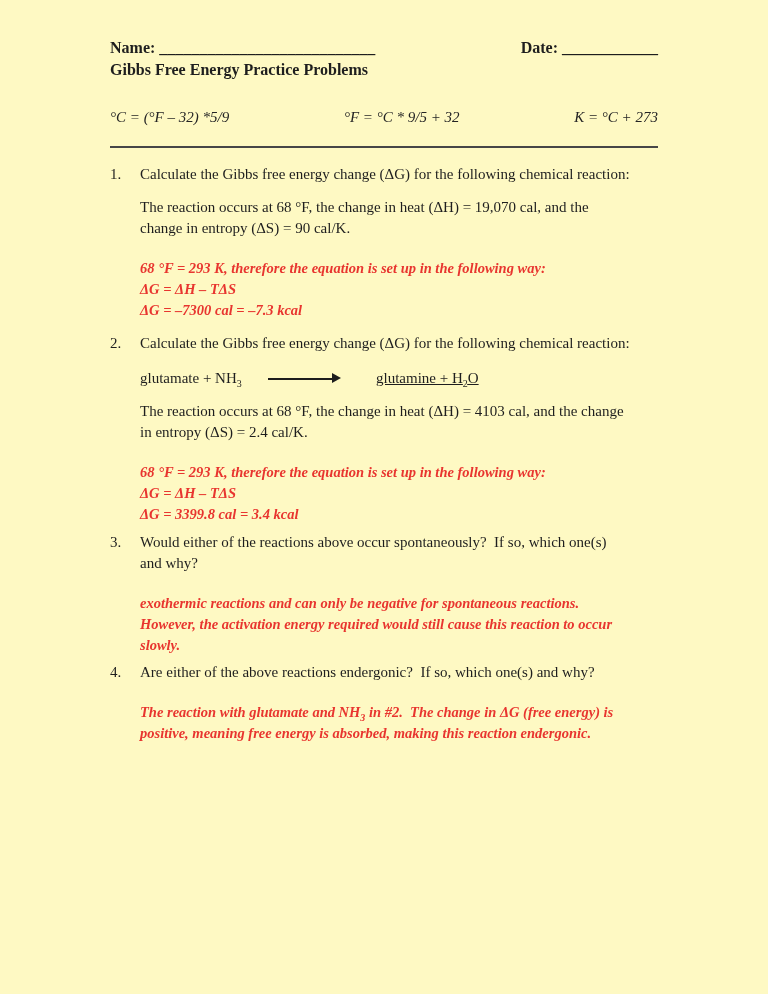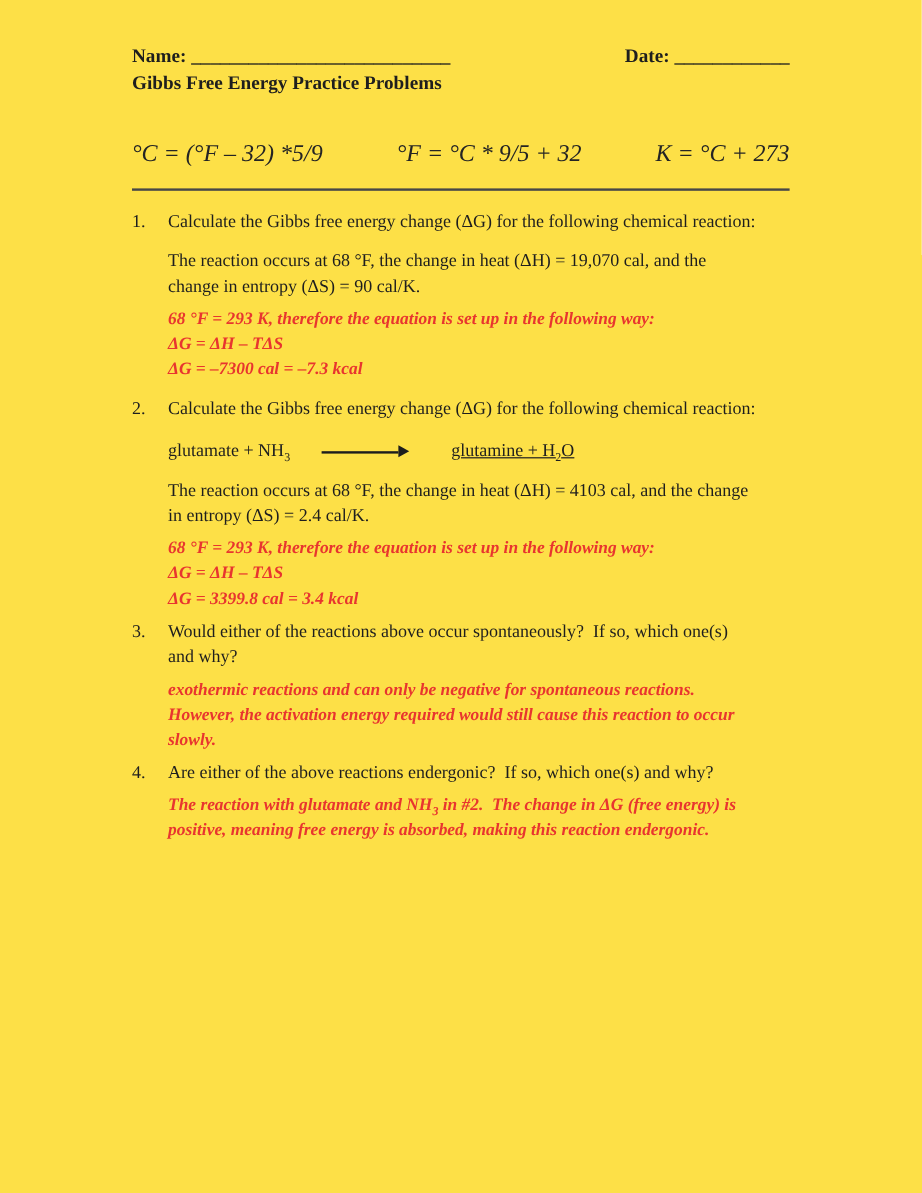--- a/index.html
+++ b/index.html
@@ -7,32 +7,32 @@
     width:768px; height:994px;
     font-family:"Liberation Serif", "DejaVu Serif", serif;
     color:#1e1e1e;
     overflow:hidden;
   }
   .page {
     position:relative;
     width:768px; height:994px;
     box-sizing:border-box;
     padding:38px 110px 15px 110px;
-    background:#fde047;
+    background:#fef9c3;
   }
   .header-row {
     display:flex; justify-content:space-between;
     font-size:16px; line-height:19px; font-weight:bold;
   }
   .blank { letter-spacing:0; }
   .title { font-size:16px; line-height:19px; margin-top:3px; font-weight:bold; }
   .formulas {
     display:flex; justify-content:space-between;
-    font-style:italic; font-size:20px; line-height:19px;
-    margin-top:40px; color:#242424;
+    font-style:italic; font-size:15px; line-height:19px;
+    margin-top:29px; color:#242424;
   }
   .rule { border:none; border-top:2.5px solid #474747; margin:19px 0 0 0; }
   .q { display:flex; font-size:15px; line-height:21px; }
   .q1 { margin-top:16px; }
   .q2 { margin-top:12px; }
   .q3 { margin-top:7px; }
   .q4 { margin-top:6px; }
   .q-num { width:30px; flex:none; }
   .q-body { flex:1; min-width:0; }
   .line { white-space:pre; }
@@ -44,21 +44,21 @@
     content:''; position:absolute; right:-9px; top:-4.5px;
     width:0; height:0;
     border-left:9px solid #1d1d1d;
     border-top:5.5px solid transparent;
     border-bottom:5.5px solid transparent;
   }
   .rx-right-1 { margin-left:23px; }
   .rx-right-2 { margin-left:44px;text-decoration:underline; }
   .para { margin-top:12px; }
   .answer {
-    margin-top:6px;
+    margin-top:19px;
     color:#e8352f;
     font-style:italic; font-weight:bold;
     font-size:14.5px; line-height:21px;
   }
   sub { font-size:10px; line-height:0; }
 </style>
 </head>
 <body>
 
 <div class="page">

